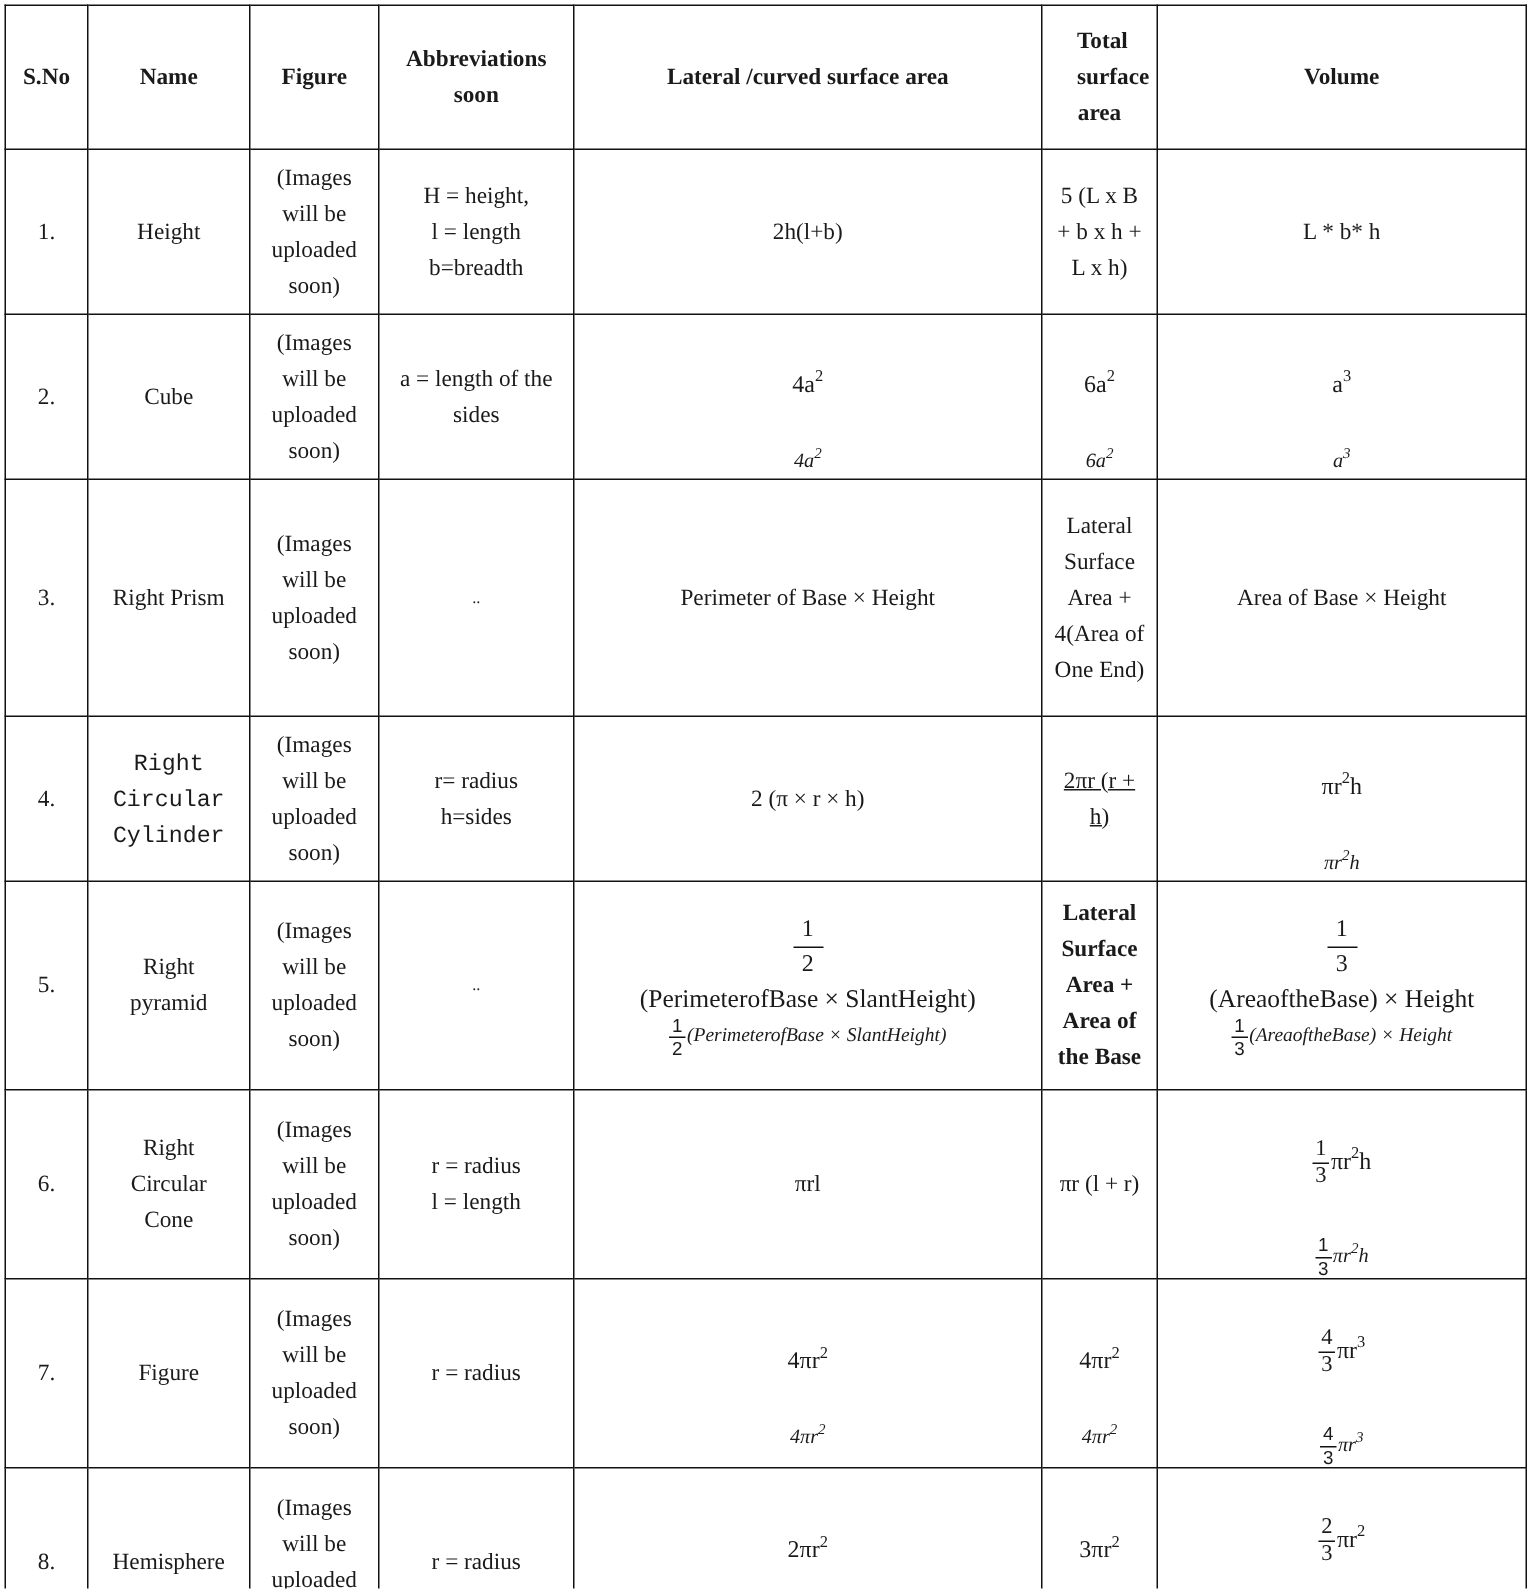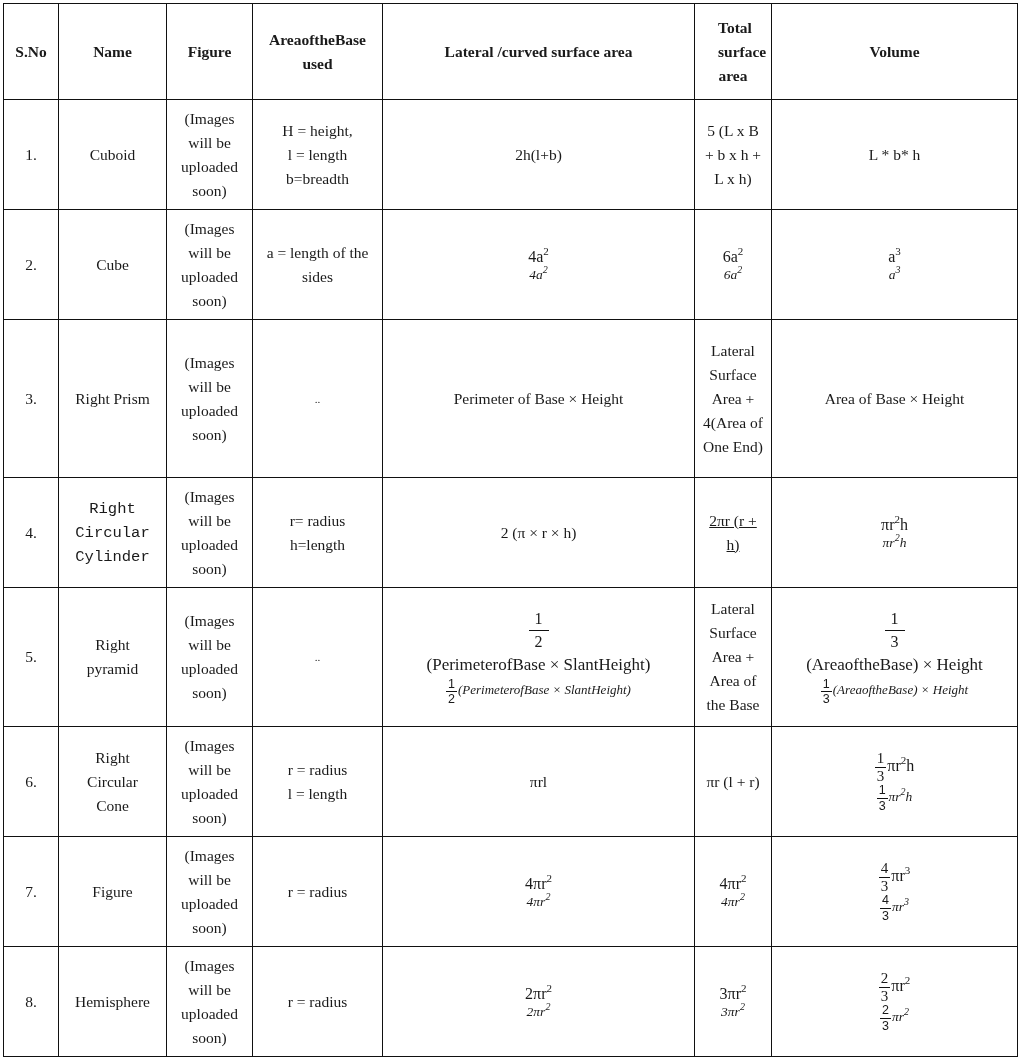--- a/index.html
+++ b/index.html
@@ -16,21 +16,21 @@
     padding: 0 4px; font-size: 15.5px; line-height: 24px;
   }
   table.formulas th { font-weight: bold; font-size: 15.5px; }
   .c-sno { width: 55px; } .c-name { width: 108px; } .c-fig { width: 86px; }
   .c-abbr { width: 130px; } .c-lat { width: 312px; } .c-tsa { width: 77px; } .c-vol { width: 246px; }
   tr.hdr { height: 96px; }
   tr.r1 { height: 110px; } tr.r2 { height: 110px; } tr.r3 { height: 158px; }
   tr.r4 { height: 110px; } tr.r5 { height: 139px; } tr.r6 { height: 110px; }
   tr.r7 { height: 110px; } tr.r8 { height: 110px; }
   .wrap { white-space: pre-line; }
-  .fx { display: block; line-height: 20px; }
+  .fx { display: block; line-height: 20px; margin-top: 32px; }
   .fx-main { font-size: 16px; }
   .fx-alt { font-style: italic; font-size: 13.5px; line-height: 16px; }
   sup { font-size: 11px; vertical-align: 7px; line-height: 0; }
   .fx-alt sup { font-size: 10px; vertical-align: 6px; }
   .frac { display: inline-flex; flex-direction: column; align-items: center; vertical-align: middle; line-height: 1; margin-right: 1px; }
   .frac .num { border-bottom: 1.2px solid #111; padding: 0 2px 1px; font-size: 15px; }
   .frac .den { padding-top: 1px; font-size: 15px; }
   .fx-alt .frac .num, .fx-alt .frac .den { font-size: 12.5px; font-style: normal; font-family: "Liberation Sans", sans-serif; }
   .stack-frac { display: block; margin: 0 auto; width: 20px; }
   .stack-frac .num { display: block; border-bottom: 1.2px solid #111; font-size: 16px; line-height: 22px; }
@@ -50,31 +50,31 @@
       <col class="c-abbr">
     <col class="c-lat">
       <col class="c-tsa">
       <col class="c-vol">
   </colgroup>
   <thead>
     <tr class="hdr">
       <th>S.No</th>
       <th>Name</th>
       <th>Figure</th>
-      <th style="padding:0 10px;">AreaoftheBase used</th>
+      <th style="padding:0 10px;">Abbreviations soon</th>
       <th>Lateral /curved surface area</th>
       <th style="padding:0 23px;">Total surface area</th>
       <th>Volume</th>
     </tr>
   </thead>
   <tbody>
 
     <tr class="r1">
       <td>1.</td>
-      <td>Cuboid</td>
+      <td>Height</td>
       <td>(Images will be uploaded soon)</td>
       <td class="wrap">H = height,
 l = length
 b=breadth</td>
       <td>2h(l+b)</td>
       <td style="padding:0 8px;">5 (L x B + b x h + L x h)</td>
       <td>L * b* h</td>
     </tr>
 
     <tr class="r2">
@@ -104,21 +104,21 @@
       <td>Perimeter of Base × Height</td>
       <td style="padding:0 8px;">Lateral Surface Area + 4(Area of One End)</td>
       <td>Area of Base × Height</td>
     </tr>
 
     <tr class="r4">
       <td>4.</td>
       <td style="padding:0 14px;font-family:Liberation Mono, monospace;">Right Circular Cylinder</td>
       <td>(Images will be uploaded soon)</td>
       <td class="wrap">r= radius
-h=length</td>
+h=sides</td>
       <td>2 (π × r × h)</td>
       <td style="padding:0 8px;text-decoration:underline;">2πr (r + h)</td>
       <td>
         <span class="fx fx-main"><span>πr</span><sup>2</sup><span>h</span></span>
         <span class="fx fx-alt"><span>πr</span><sup>2</sup><span>h</span></span>
       </td>
     </tr>
 
     <tr class="r5">
       <td>5.</td>
@@ -129,21 +129,21 @@
         <span class="stack-frac">
             <span class="num">1</span>
             <span class="den">2</span>
           </span>
         <span class="big">(PerimeterofBase × SlantHeight)</span>
         <span class="slim"><span class="frac">
               <span class="num">1</span>
               <span class="den">2</span>
             </span><span>(PerimeterofBase × SlantHeight)</span></span>
       </td>
-      <td style="padding:0 8px;">Lateral Surface Area + Area of the Base</td>
+      <td style="padding:0 8px;font-weight:bold;">Lateral Surface Area + Area of the Base</td>
       <td>
         <span class="stack-frac">
             <span class="num">1</span>
             <span class="den">3</span>
           </span>
         <span class="big">(AreaoftheBase) × Height</span>
         <span class="slim"><span class="frac">
               <span class="num">1</span>
               <span class="den">3</span>
             </span><span>(AreaoftheBase) × Height</span></span>

